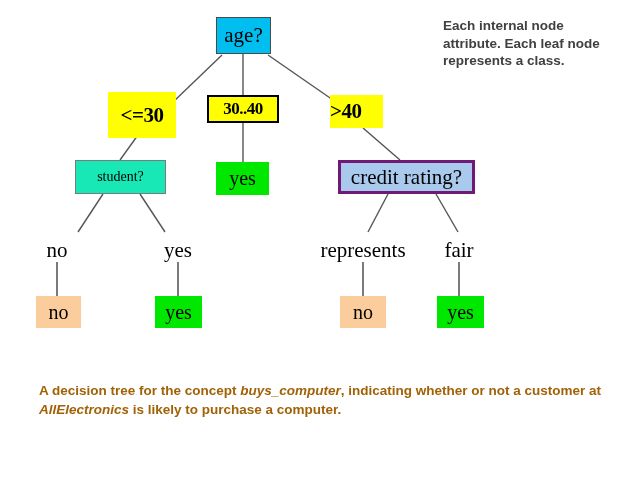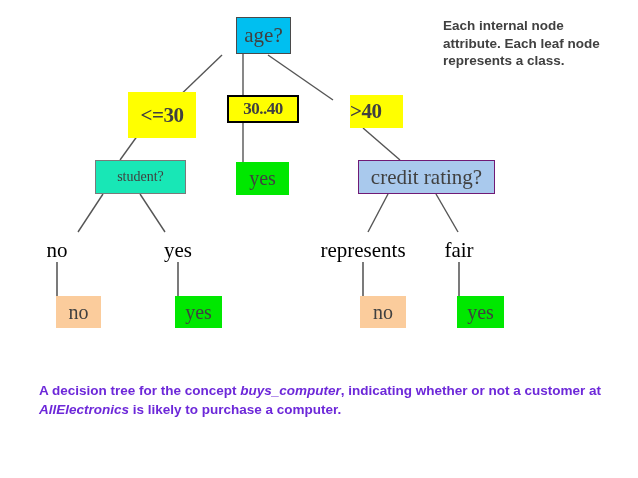--- a/index.html
+++ b/index.html
@@ -26,41 +26,40 @@
     pointer-events: none;
   }
 
   
   .node {
     position: absolute;
     box-sizing: border-box;
     display: flex;
     align-items: center;
     font-family: "Liberation Serif", serif;
-    color: #404040;
+    color: #000000;
     white-space: nowrap;
-    margin-left: 20px;
   }
   .node.center { justify-content: center; }
   .node.left   { justify-content: flex-start; }
 
   
   .node-age {
     background: #00BFF0;
     border: 1px solid #4a4a4a;
     font-size: 21px;
   }
   .node-student {
     background: #18E7B6;
     border: 1px solid #7a7a7a;
     font-size: 14px;
   }
   .node-credit {
     background: #A9C9ED;
-    border: 1px solid #701a75;
+    border: 3px solid #701a75;
     font-size: 21px;
   }
 
   
   .label-yellow {
     background: #FFFF00;
     font-family: "Liberation Serif", serif;
     font-weight: bold;
     font-size: 21px;
     letter-spacing: -0.5px;
@@ -98,21 +97,21 @@
     font-size: 13.5px;
     line-height: 17.5px;
     color: #404040;
   }
   .caption {
     position: absolute;
     font-family: "Liberation Sans", sans-serif;
     font-weight: bold;
     font-size: 13.5px;
     line-height: 19px;
-    color: #6d28d9;
+    color: #a16207;
   }
   .caption i { font-style: italic; }
 </style>
 </head>
 <body>
 
 <div id="canvas">
 
   <svg id="edges" viewBox="0 0 638 478" width="638" height="478">
 

